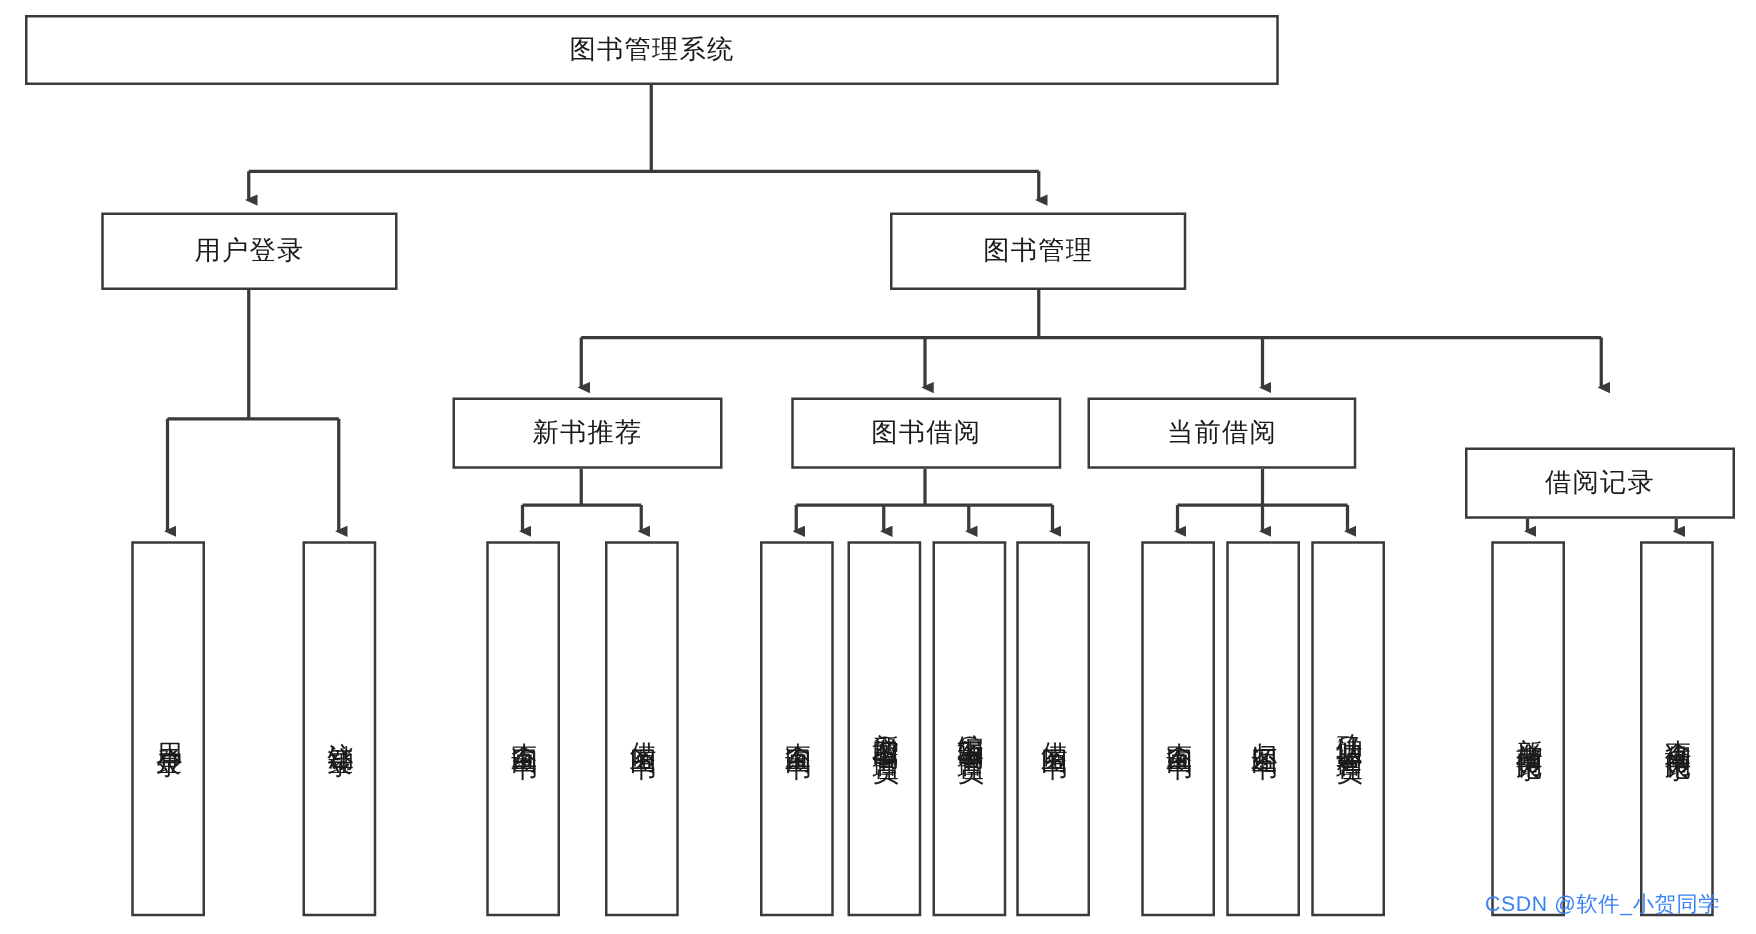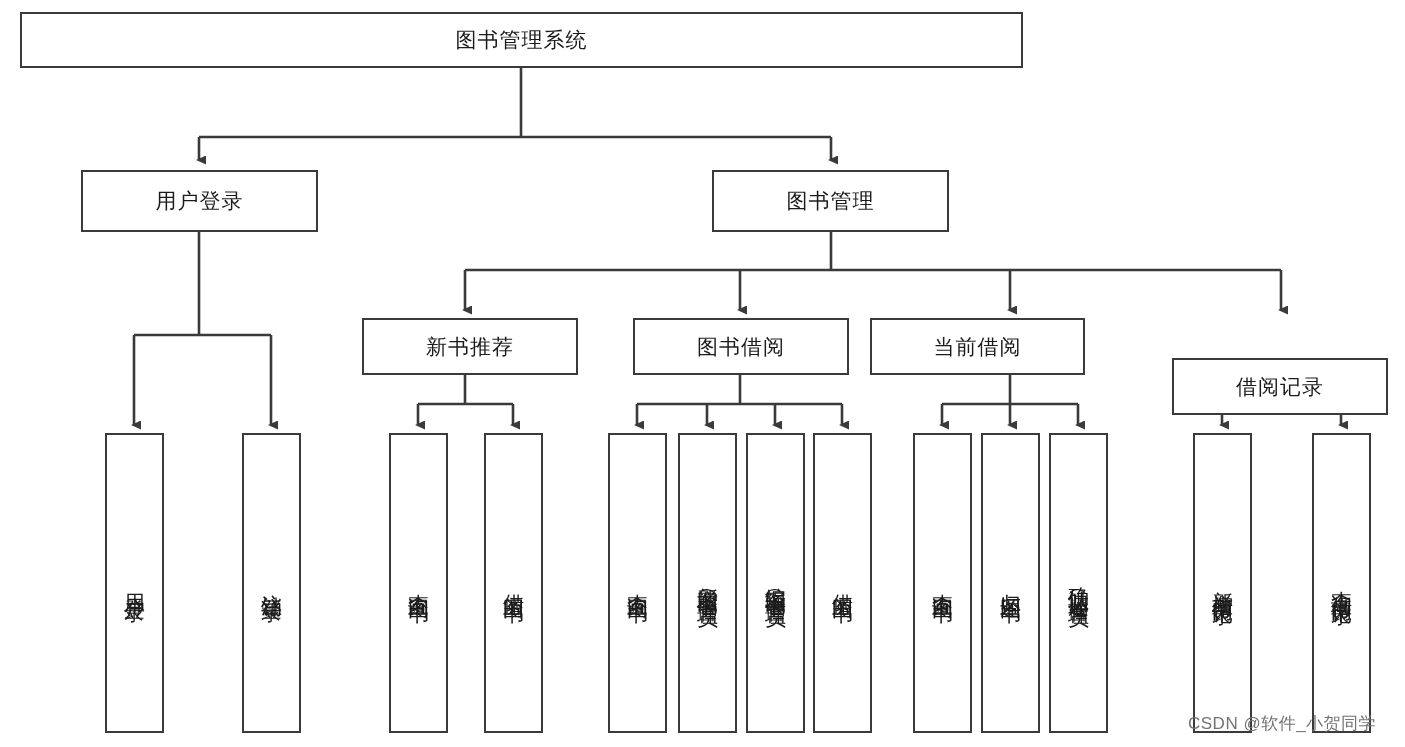--- a/index.html
+++ b/index.html
@@ -55,21 +55,21 @@
   .node.leaf {
     align-items: center;
     justify-content: center;
     padding: 4px 0;
   }
   #watermark {
     position: absolute;
     left: 1188px;
     top: 712px;
     font-size: 17px;
-    color: #737373;
+    color: #3b82f6;
     white-space: nowrap;
     letter-spacing: 0.5px;
     pointer-events: none;
   }
 </style>
 </head>
 <body>
 
 <div id="diagram-root">
 

